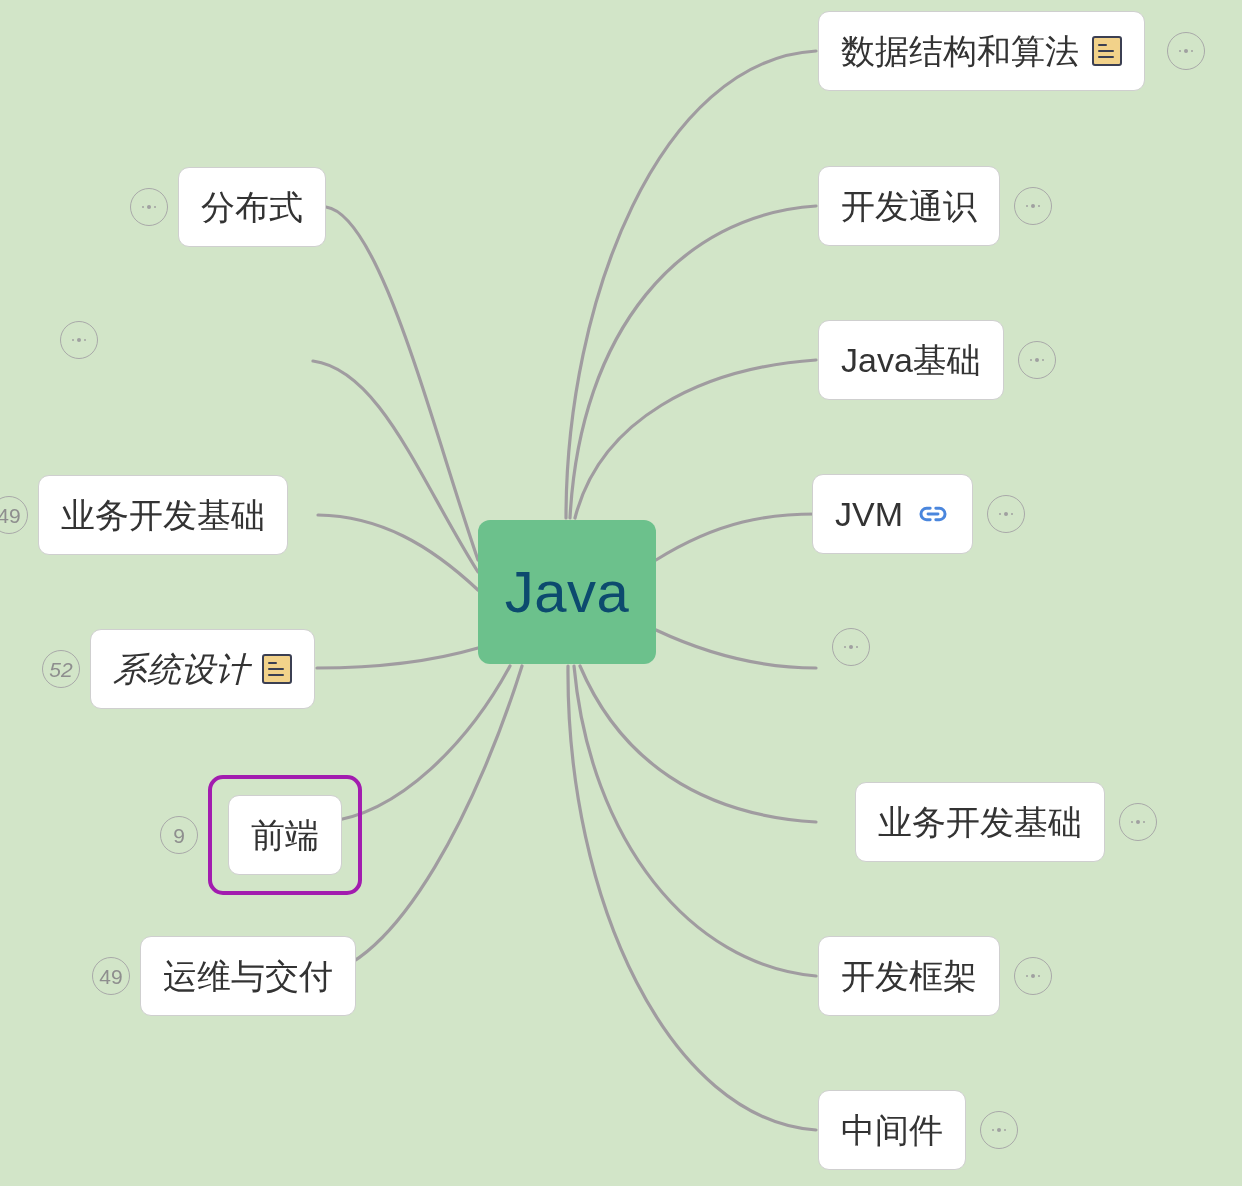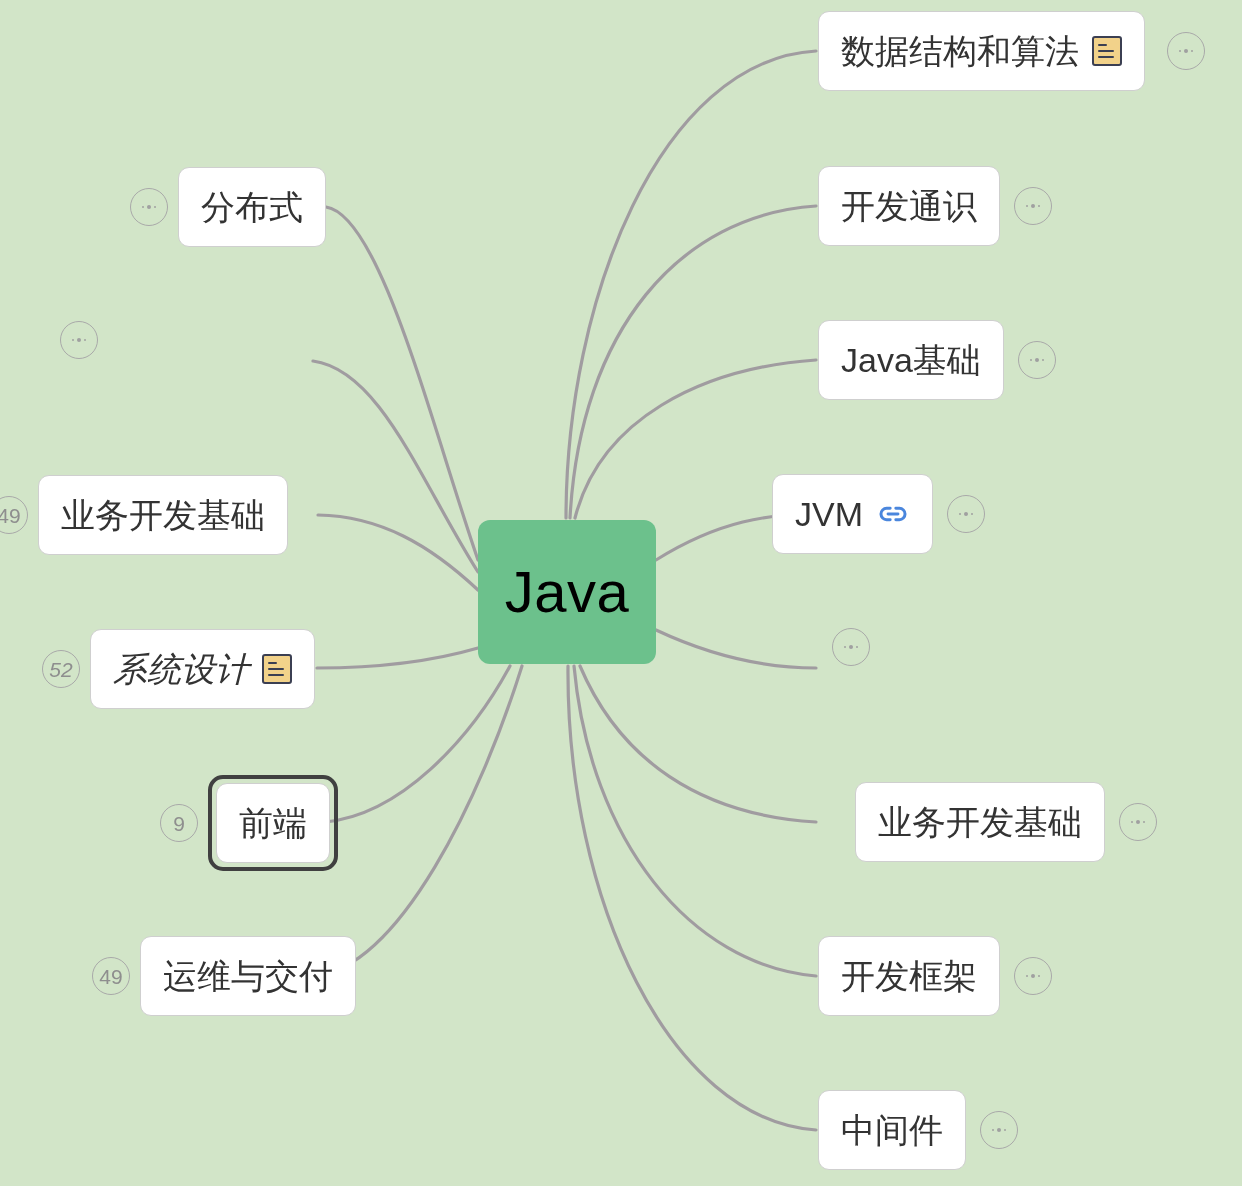--- a/index.html
+++ b/index.html
@@ -31,21 +31,21 @@
   .root-node {
     position: absolute;
     background: #6cc18c;
     border-radius: 12px;
     display: flex;
     align-items: center;
     justify-content: center;
     box-sizing: border-box;
   }
   .root-label {
-    color: #000000;
+    color: #0c4a6e;
     font-size: 58px;
     line-height: 1;
     letter-spacing: 0.5px;
     white-space: nowrap;
   }
   
   .node {
     position: absolute;
     display: flex;
     align-items: center;
@@ -57,23 +57,23 @@
     box-sizing: border-box;
     display: flex;
     align-items: center;
     justify-content: center;
     gap: 13px;
     padding: 0 22px;
     height: 80px;
     white-space: nowrap;
   }
   .node.selected .sel-ring {
-    border: 4px solid #404040;
+    border: 4px solid #a21caf;
     border-radius: 15px;
-    padding: 4px;
+    padding: 16px;
     box-sizing: content-box;
     display: inline-flex;
   }
   .node-label {
     font-size: 34px;
     color: #333333;
     line-height: 1;
     white-space: nowrap;
   }
   
@@ -212,21 +212,21 @@
     </div>
     <span class="badge badge-right">
       <span class="badge-dots">
           <i></i>
           <i class="mid"></i>
           <i></i>
         </span>
     </span>
   </div>
 
-  <div class="node" style="left:772px; top:474px;">
+  <div class="node" style="left:812px; top:474px;">
     <div class="node-card">
       <span class="node-label">JVM</span>
       <span class="link-icon">
         <svg width="34" height="34" viewBox="0 0 24 24" fill="none" stroke="#4a86dd" stroke-width="2.1" stroke-linecap="round">
           <path d="M10 8 H7.5 a4 4 0 0 0 0 8 H10"></path>
           <path d="M14 8 H16.5 a4 4 0 0 1 0 8 H14"></path>
           <path d="M8.5 12 H15.5"></path>
         </svg>
       </span>
     </div>

